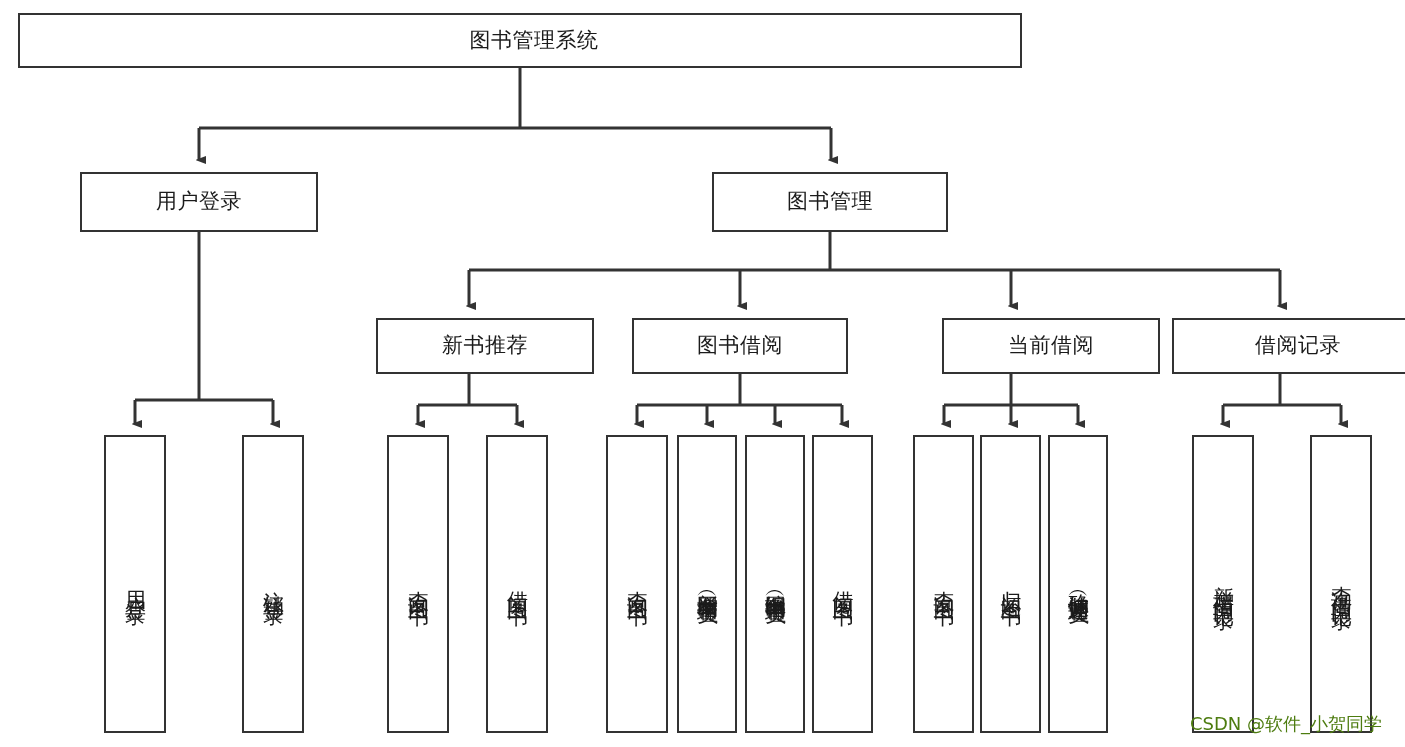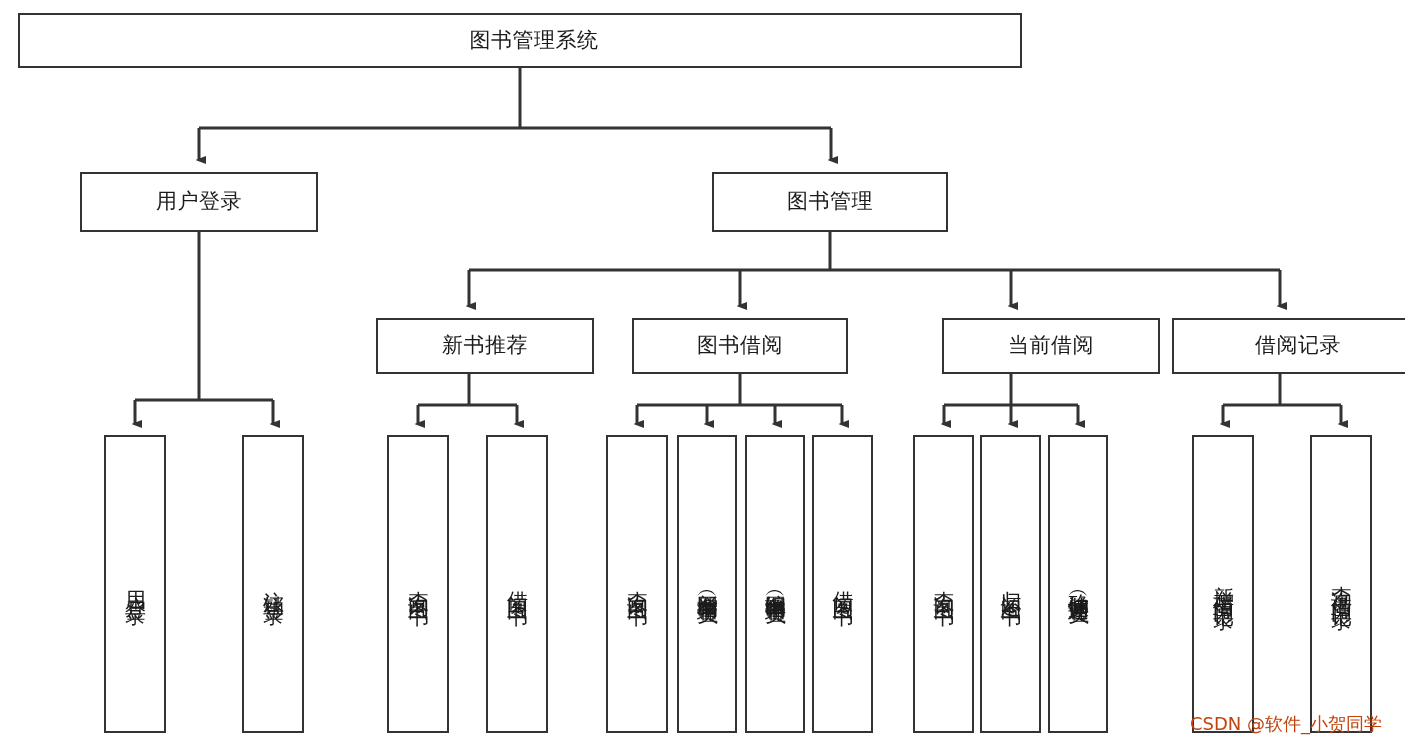--- a/index.html
+++ b/index.html
@@ -58,21 +58,21 @@
   }
   .node.leaf.dense .node-label {
     letter-spacing: 1.5px;
     font-size: 21px;
   }
   .watermark {
     position: absolute;
     left: 1190px;
     top: 712px;
     font-size: 18px;
-    color: #c2410c;
+    color: #4d7c0f;
     white-space: nowrap;
     z-index: 3;
     font-family: "DejaVu Sans", "Liberation Sans", sans-serif;
   }
 </style>
 </head>
 <body>
 
 <div id="diagram-root">
 

